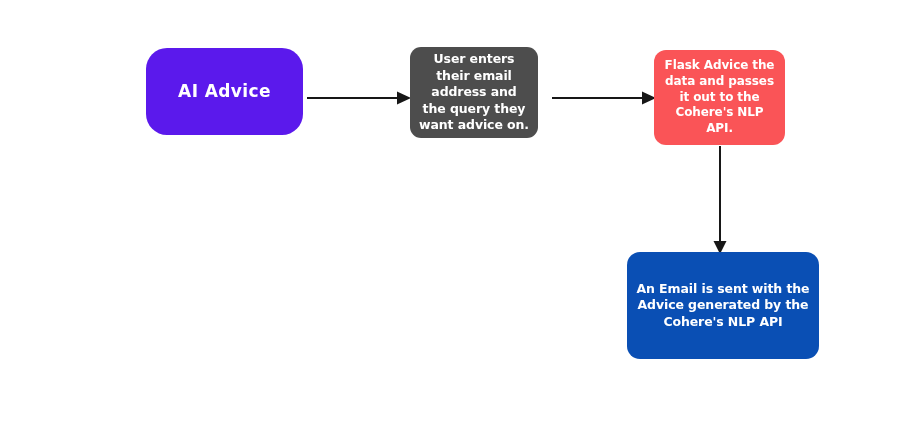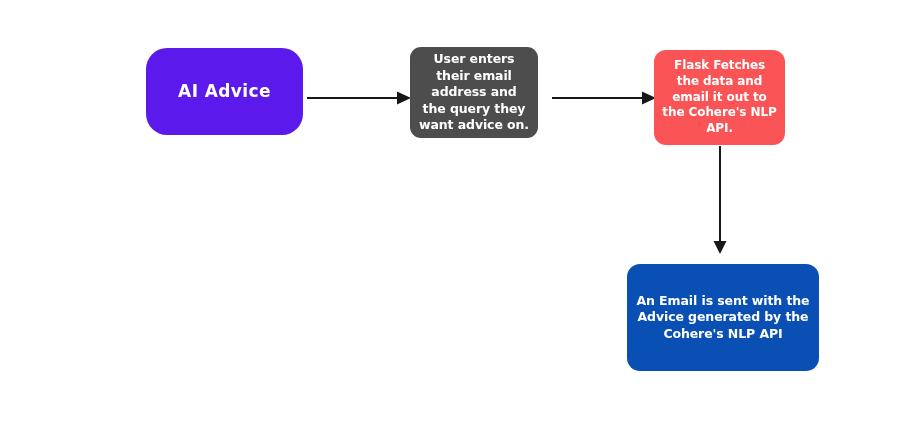--- a/index.html
+++ b/index.html
@@ -50,21 +50,21 @@
     border-radius: 11px;
     font-size: 12.5px;
   }
   #node-flask {
     left: 654px;  top: 50px;
     width: 131px; height: 95px;
     border-radius: 12px;
     font-size: 12px;
   }
   #node-email {
-    left: 627px;  top: 264px;
+    left: 627px;  top: 252px;
     width: 192px; height: 107px;
     border-radius: 13px;
     font-size: 12.5px;
   }
 
   
   .connector {
     position: absolute;
     overflow: visible;
   }
@@ -96,21 +96,21 @@
   <div class="node" id="node-user-input" style="background: rgb(77, 77, 77); color: rgb(255, 255, 255);">
     <span class="node-label">User enters their email address and the query they want advice on.</span>
   </div>
 
   <svg class="connector" id="edge-user-to-flask" viewBox="0 0 110 40">
     <line x1="4" y1="20" x2="95" y2="20" stroke="#171717"></line>
     <polygon points="94,13.5 108,20 94,26.5" fill="#171717"></polygon>
   </svg>
 
   <div class="node" id="node-flask" style="background: rgb(250, 84, 87); color: rgb(255, 255, 255);">
-    <span class="node-label">Flask Fetches the data and email it out to the Cohere's NLP API.</span>
+    <span class="node-label">Flask Advice the data and passes it out to the Cohere's NLP API.</span>
   </div>
 
   <svg class="connector" id="edge-flask-to-email" viewBox="0 0 40 112">
     <line x1="20" y1="2" x2="20" y2="98" stroke="#171717"></line>
     <polygon points="13.5,97 20,110 26.5,97" fill="#171717"></polygon>
   </svg>
 
   <div class="node" id="node-email" style="background: rgb(10, 79, 180); color: rgb(255, 255, 255);">
     <span class="node-label">An Email is sent with the Advice generated by the Cohere's NLP API</span>
   </div>

